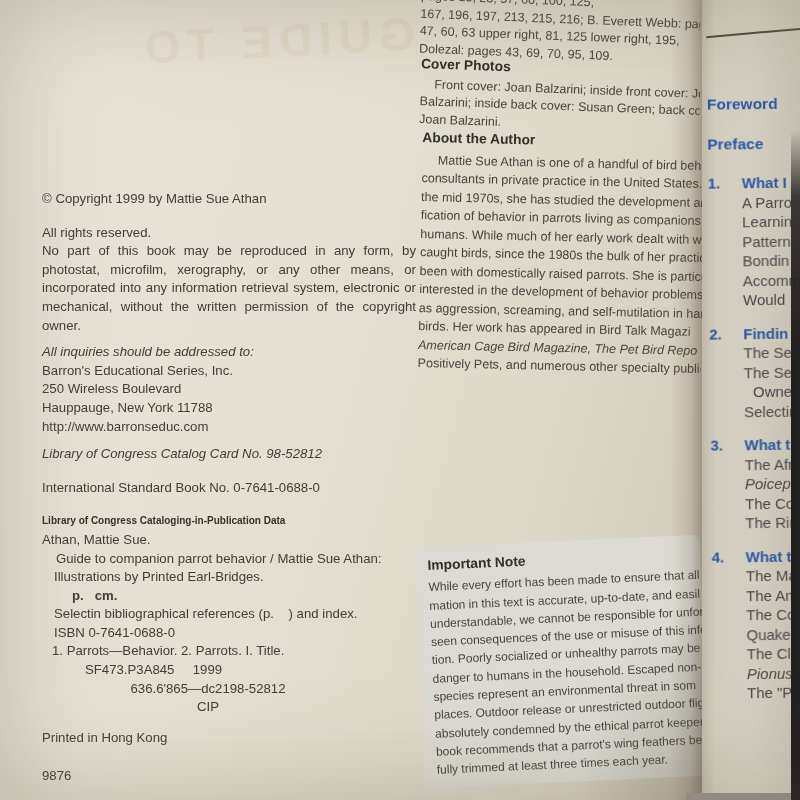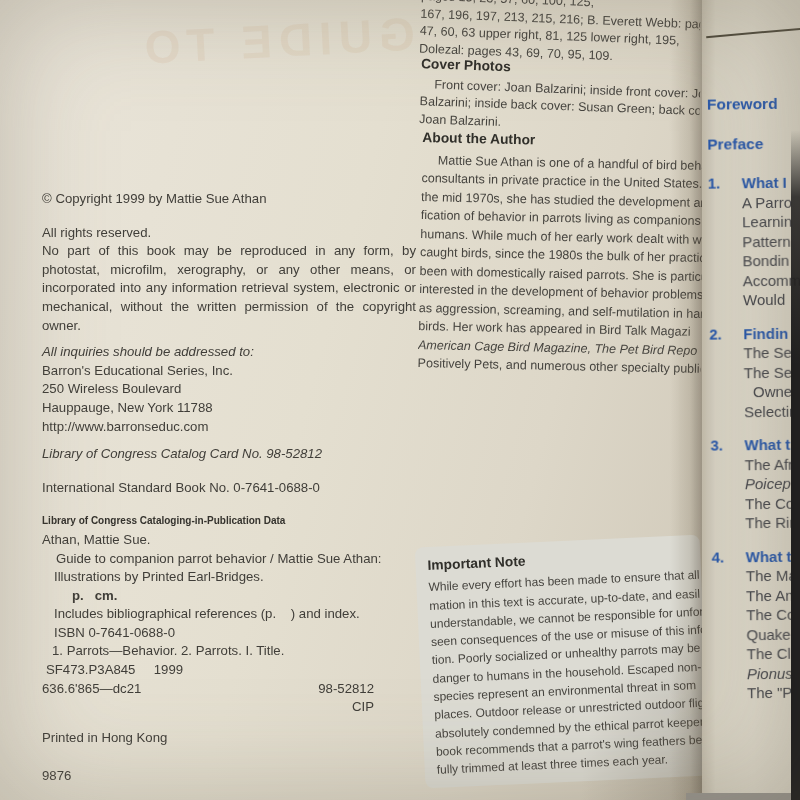--- a/index.html
+++ b/index.html
@@ -14,21 +14,21 @@
     font-size:46px;font-weight:bold;letter-spacing:7px;
     color:rgba(195,140,90,0.10);transform:scaleX(-1) rotate(3deg);}
   .colL{position:absolute;left:42px;top:190px;width:374px;
     font-size:13.2px;line-height:18.6px;filter:blur(0.25px);}
   .colL .ln{white-space:pre-wrap;}
   .just{text-align:justify;}
   .it{font-style:italic;}
   .b{font-weight:bold;color:#34322d;font-size:10px;}
   .sp8{height:8px;}.sp9{height:9px;}.sp12{height:12px;}
   .sp15{height:15px;}.sp20{height:20px;}
-  .ciprow{display:flex;justify-content:space-between;width:332px;white-space:pre-wrap;}
+  .ciprow{display:flex;justify-content:center;width:332px;white-space:pre-wrap;}
   
   .colR{position:absolute;left:420px;top:0;width:284px;height:800px;
     font-size:12.5px;line-height:17.6px;color:#46443f;filter:blur(0.3px);}
   .clip{overflow:hidden;}
   .clip .ln{white-space:pre;}
   .credits-top{position:absolute;top:-7px;left:0;width:280px;transform:rotate(2.2deg);}
   .cover-block{position:absolute;top:60px;left:0;width:280px;transform:rotate(2deg);}
   .about-block{position:absolute;top:132px;left:0;width:283px;line-height:18.5px;transform:rotate(1.2deg);}
   .h4{font-weight:bold;color:#302f2a;font-size:13.8px;margin-bottom:3px;white-space:pre;}
   .note-box{position:absolute;top:541px;left:0;width:285px;height:241px;
@@ -86,24 +86,24 @@
       <div class="ln it">Library of Congress Catalog Card No. 98-52812</div>
       <div class="sp15"></div>
       <div class="ln">International Standard Book No. 0-7641-0688-0</div>
       <div class="sp15"></div>
       <div class="ln b">Library of Congress Cataloging-in-Publication Data</div>
       <div>
           <div class="ln">Athan, Mattie Sue.</div>
           <div class="ln" style="padding-left: 14px;">Guide to companion parrot behavior / Mattie Sue Athan:</div>
           <div class="ln" style="padding-left: 12px;">Illustrations by Printed Earl-Bridges.</div>
           <div class="ln" style="padding-left: 30px; font-weight: bold;">p.   cm.</div>
-          <div class="ln" style="padding-left: 12px;">Includes bibliographical references (p.    ) and index.</div>
+          <div class="ln" style="padding-left: 12px;">Selectin bibliographical references (p.    ) and index.</div>
           <div class="ln" style="padding-left: 12px;">ISBN 0-7641-0688-0</div>
           <div class="ln" style="padding-left: 10px;">1. Parrots—Behavior. 2. Parrots. I. Title.</div>
-          <div class="ln" style="padding-left: 4px;">SF473.P3A845     1999</div>
+          <div class="ln" style="padding-left: 4px; margin-left: 39px;">SF473.P3A845     1999</div>
         </div>
       <div class="ciprow">
         <span>636.6'865—dc21</span>
         <span>98-52812</span>
       </div>
       <div class="ciprow">
         <span></span>
         <span>CIP</span>
       </div>
       <div class="sp12"></div>

